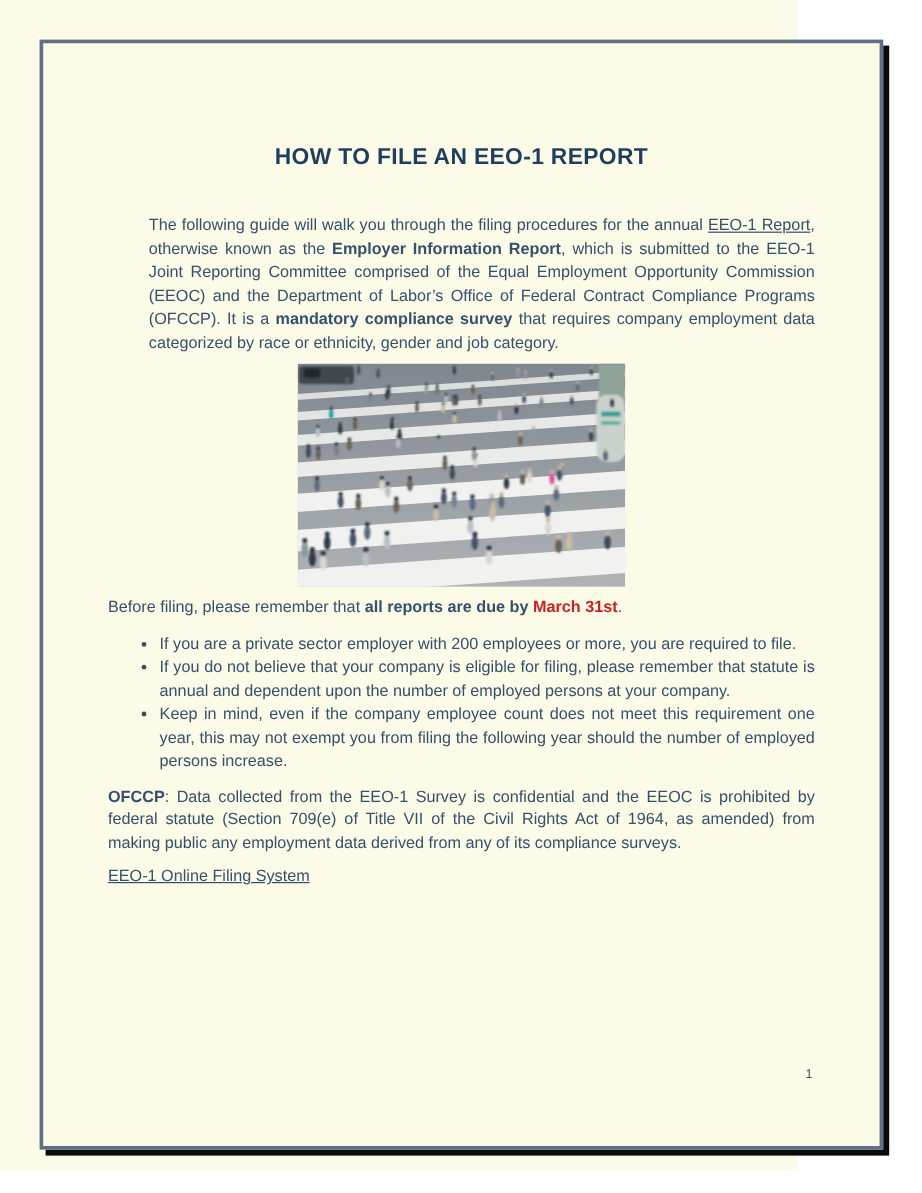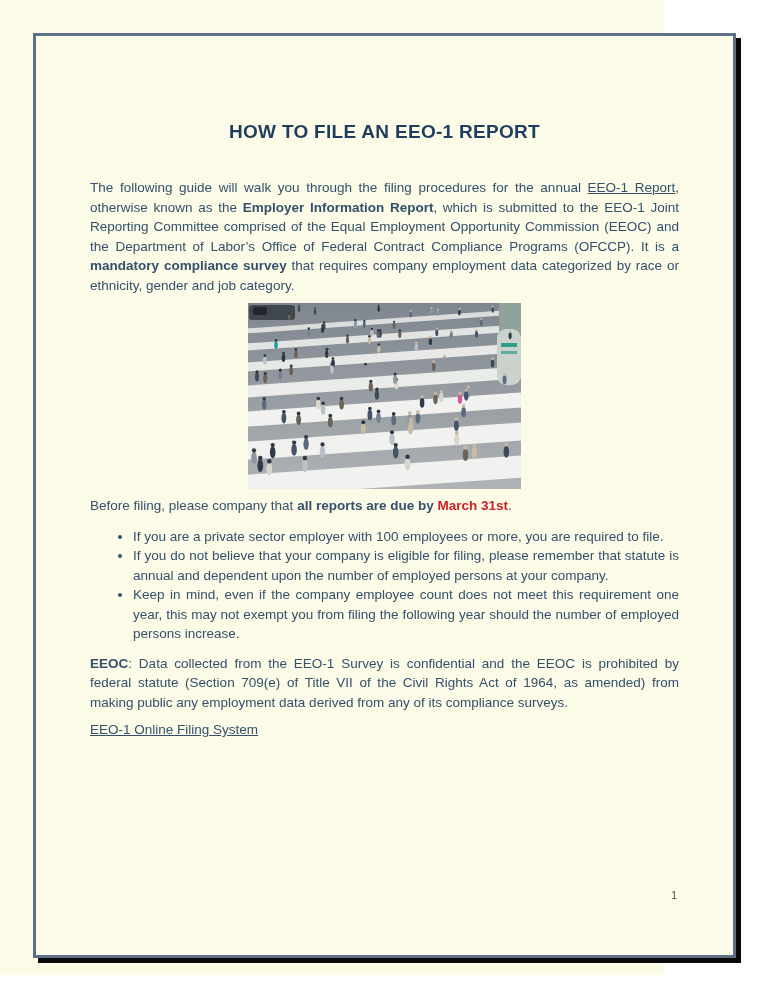--- a/index.html
+++ b/index.html
@@ -17,21 +17,21 @@
     box-shadow:5px 5px 0 #0A0A0A; padding:0 54px; background:#FBFBE7;
   }
   .title {
     margin:84px 0 0; font-size:19px; line-height:23px; font-weight:bold;
     text-align:center; color:#1F3D5E; letter-spacing:.3px;
   }
   .para, .bullets li {
     margin:0; font-size:13.5px; line-height:19.5px; color:#35506B;
     text-align:justify;
   }
-  .intro { margin-top:35px; }
+  .intro { margin-top:35px;margin-left:34px; }
   .photo { margin:8px auto 0; width:273px; height:186px; display:block; }
   .photo svg { display:block; }
   .reminder { margin-top:7px; text-align:left; }
   .bullets { margin:11px 0 0; padding-left:43px; }
   .bold { font-weight:bold; }
   .red { color:#CB2121; font-weight:bold;text-align:right; }
   .linkish { text-decoration:underline; color:#35506B; }
   .payroll { margin-top:12px; font-weight:bold; }
   .note-para { margin-top:10px; }
   .doclink { margin-top:10px; text-align:left; }
@@ -261,29 +261,29 @@
               <ellipse cx="128.9" cy="92.0" rx="2.20" ry="4.81" fill="#3E4A58"></ellipse>
               <circle cx="128.9" cy="86.25" r="1.67" fill="#2F3842"></circle>
               <ellipse cx="28" cy="42" rx="1.78" ry="3.91" fill="#1FA396"></ellipse>
               <circle cx="28" cy="37.33" r="1.36" fill="#2F3842"></circle>
               <ellipse cx="212" cy="96" rx="2.21" ry="4.83" fill="#D9559A"></ellipse>
               <circle cx="212" cy="90.22" r="1.68" fill="#C9B6A2"></circle>
             </g>
         </svg>
       </figure>
 
-      <p class="para reminder"><span>Before filing, please company that </span><span class="bold">all reports are due by </span><span class="red">March 31st</span><span>.</span></p>
+      <p class="para reminder"><span>Before filing, please remember that </span><span class="bold">all reports are due by </span><span class="red">March 31st</span><span>.</span></p>
 
       <ul class="bullets">
-        <li>If you are a private sector employer with 100 employees or more, you are required to file.</li>
+        <li>If you are a private sector employer with 200 employees or more, you are required to file.</li>
         <li>If you do not believe that your company is eligible for filing, please remember that statute is annual and dependent upon the number of employed persons at your company.</li>
         <li>Keep in mind, even if the company employee count does not meet this requirement one year, this may not exempt you from filing the following year should the number of employed persons increase.</li>
       </ul>
 
 
-      <p class="para note-para"><span class="bold">EEOC</span><span>: Data collected from the EEO-1 Survey is confidential and the EEOC is prohibited by federal statute (Section 709(e) of Title VII of the Civil Rights Act of 1964, as amended) from making public any employment data derived from any of its compliance surveys.</span></p>
+      <p class="para note-para"><span class="bold">OFCCP</span><span>: Data collected from the EEO-1 Survey is confidential and the EEOC is prohibited by federal statute (Section 709(e) of Title VII of the Civil Rights Act of 1964, as amended) from making public any employment data derived from any of its compliance surveys.</span></p>
 
       <p class="para doclink second"><a>EEO-1 Online Filing System</a></p>
 
       <div class="pagenum">1</div>
     </div>
   </div>
 </div>
 
 </body></html>

